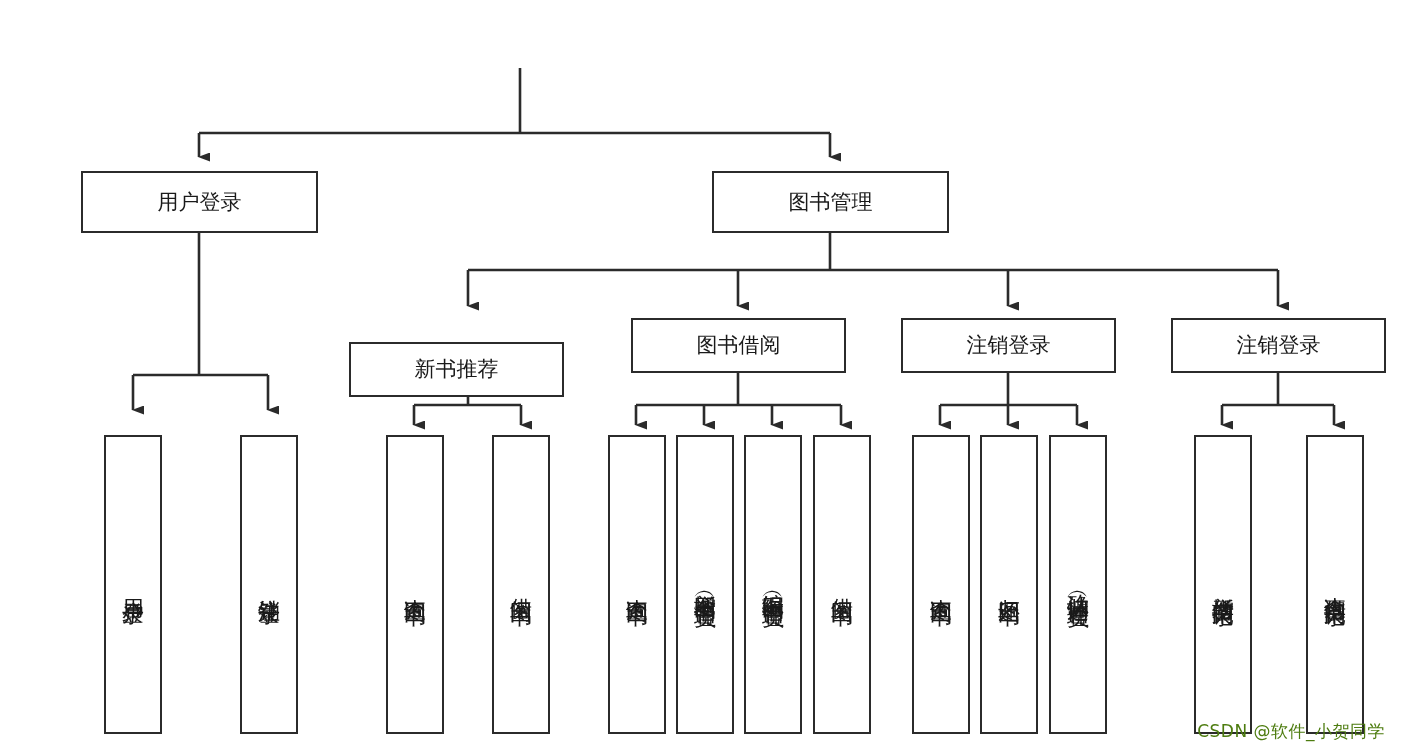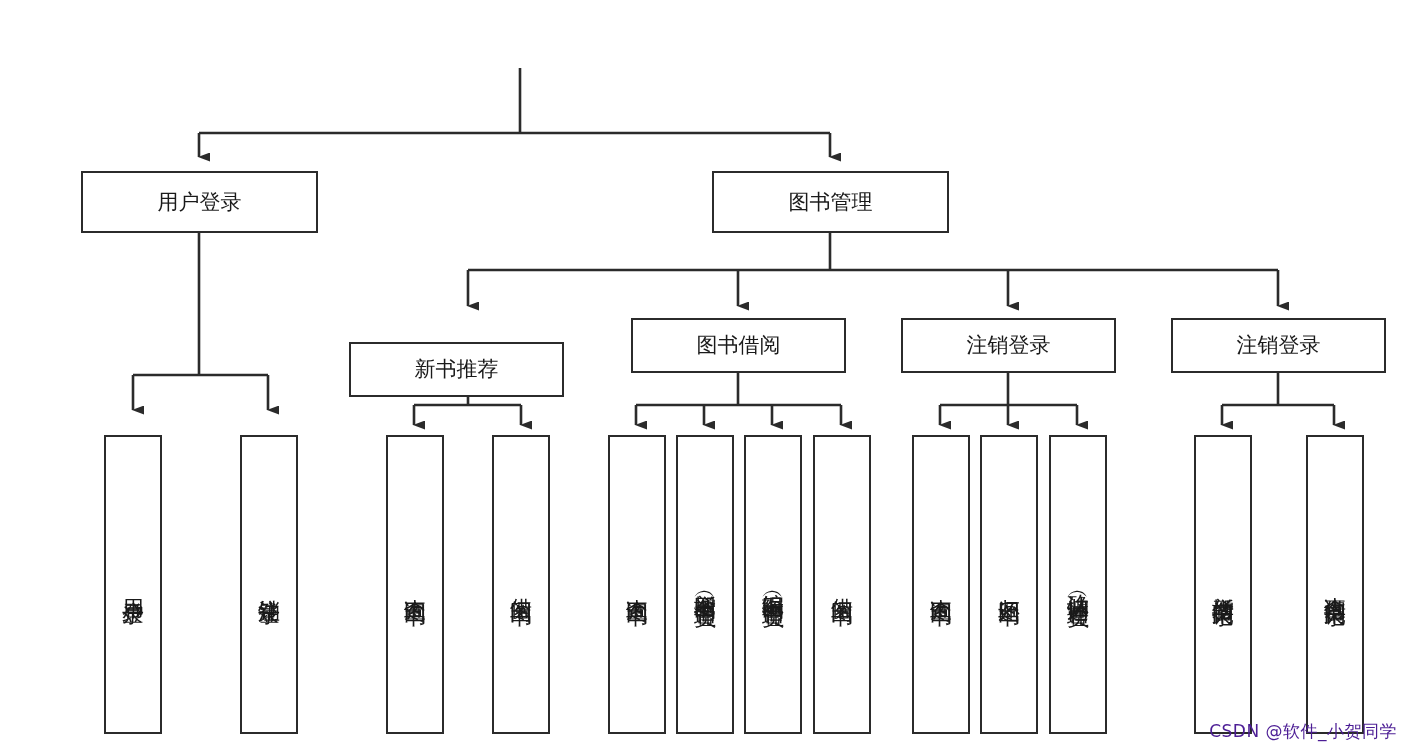--- a/index.html
+++ b/index.html
@@ -50,24 +50,24 @@
   .node.leaf .node-label {
     writing-mode: vertical-rl;
     text-orientation: upright;
     font-size: 22px;
     letter-spacing: 2px;
     line-height: 1;
     white-space: nowrap;
   }
   #watermark {
     position: absolute;
-    right: 8px;
+    right: 20px;
     bottom: 4px;
     font-size: 17px;
-    color: #4c1d95;
+    color: #4d7c0f;
     letter-spacing: 0.5px;
     white-space: nowrap;
     pointer-events: none;
   }
 </style>
 </head>
 <body>
 
 <div id="canvas">
 

